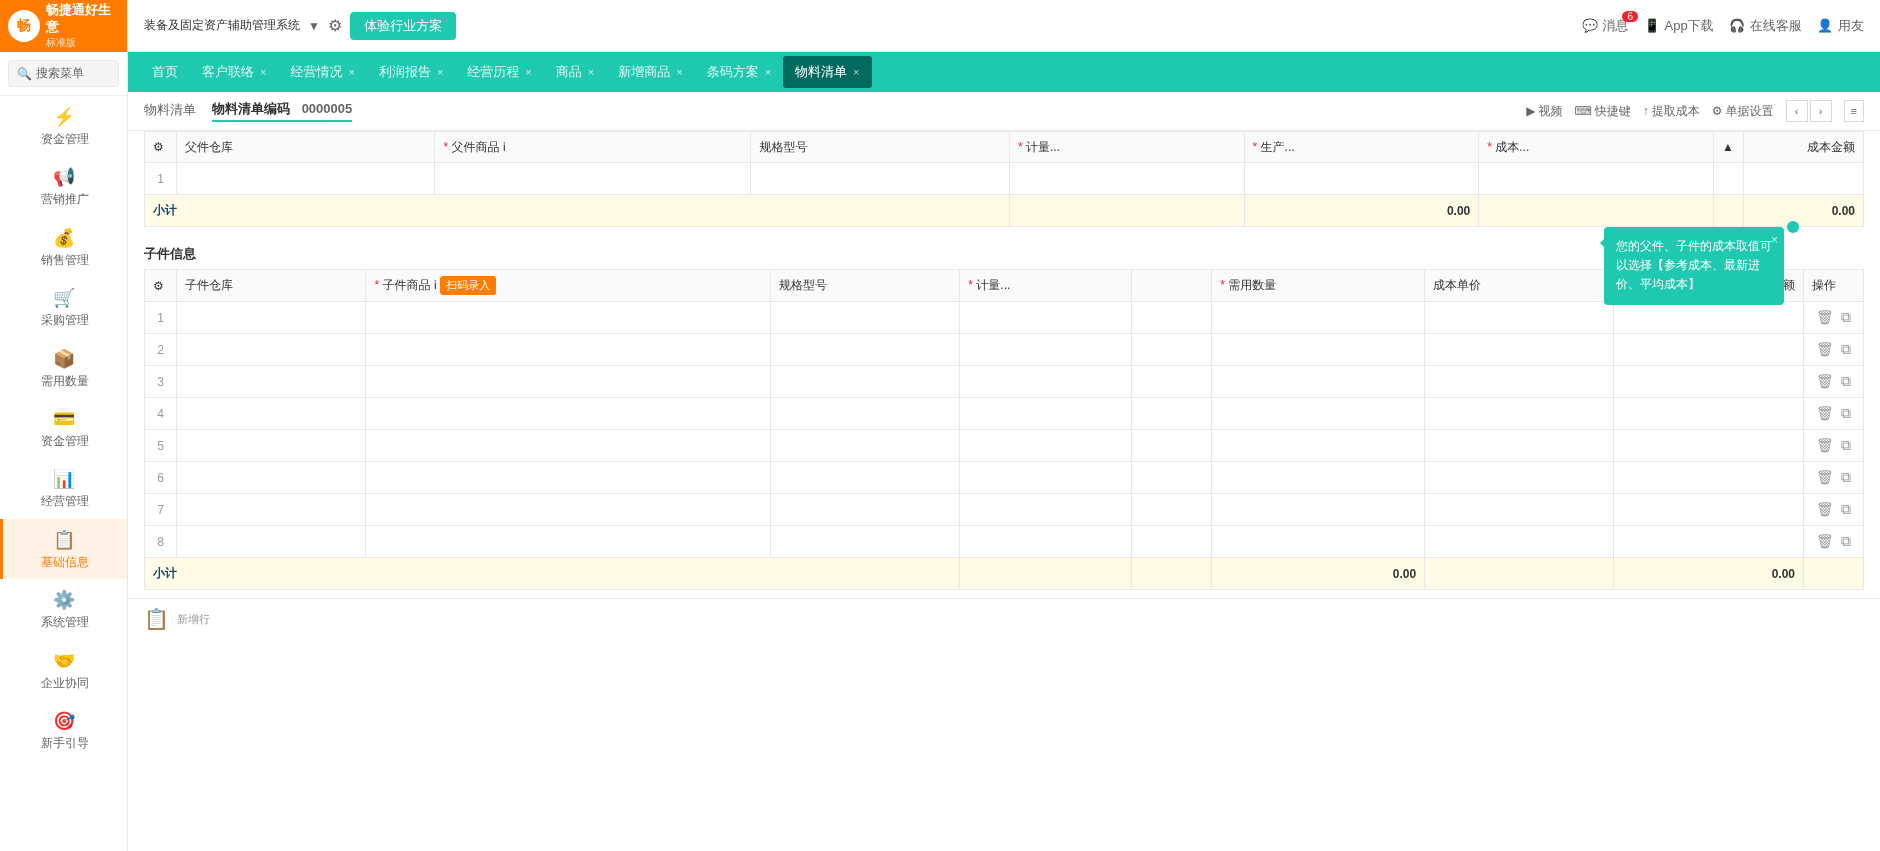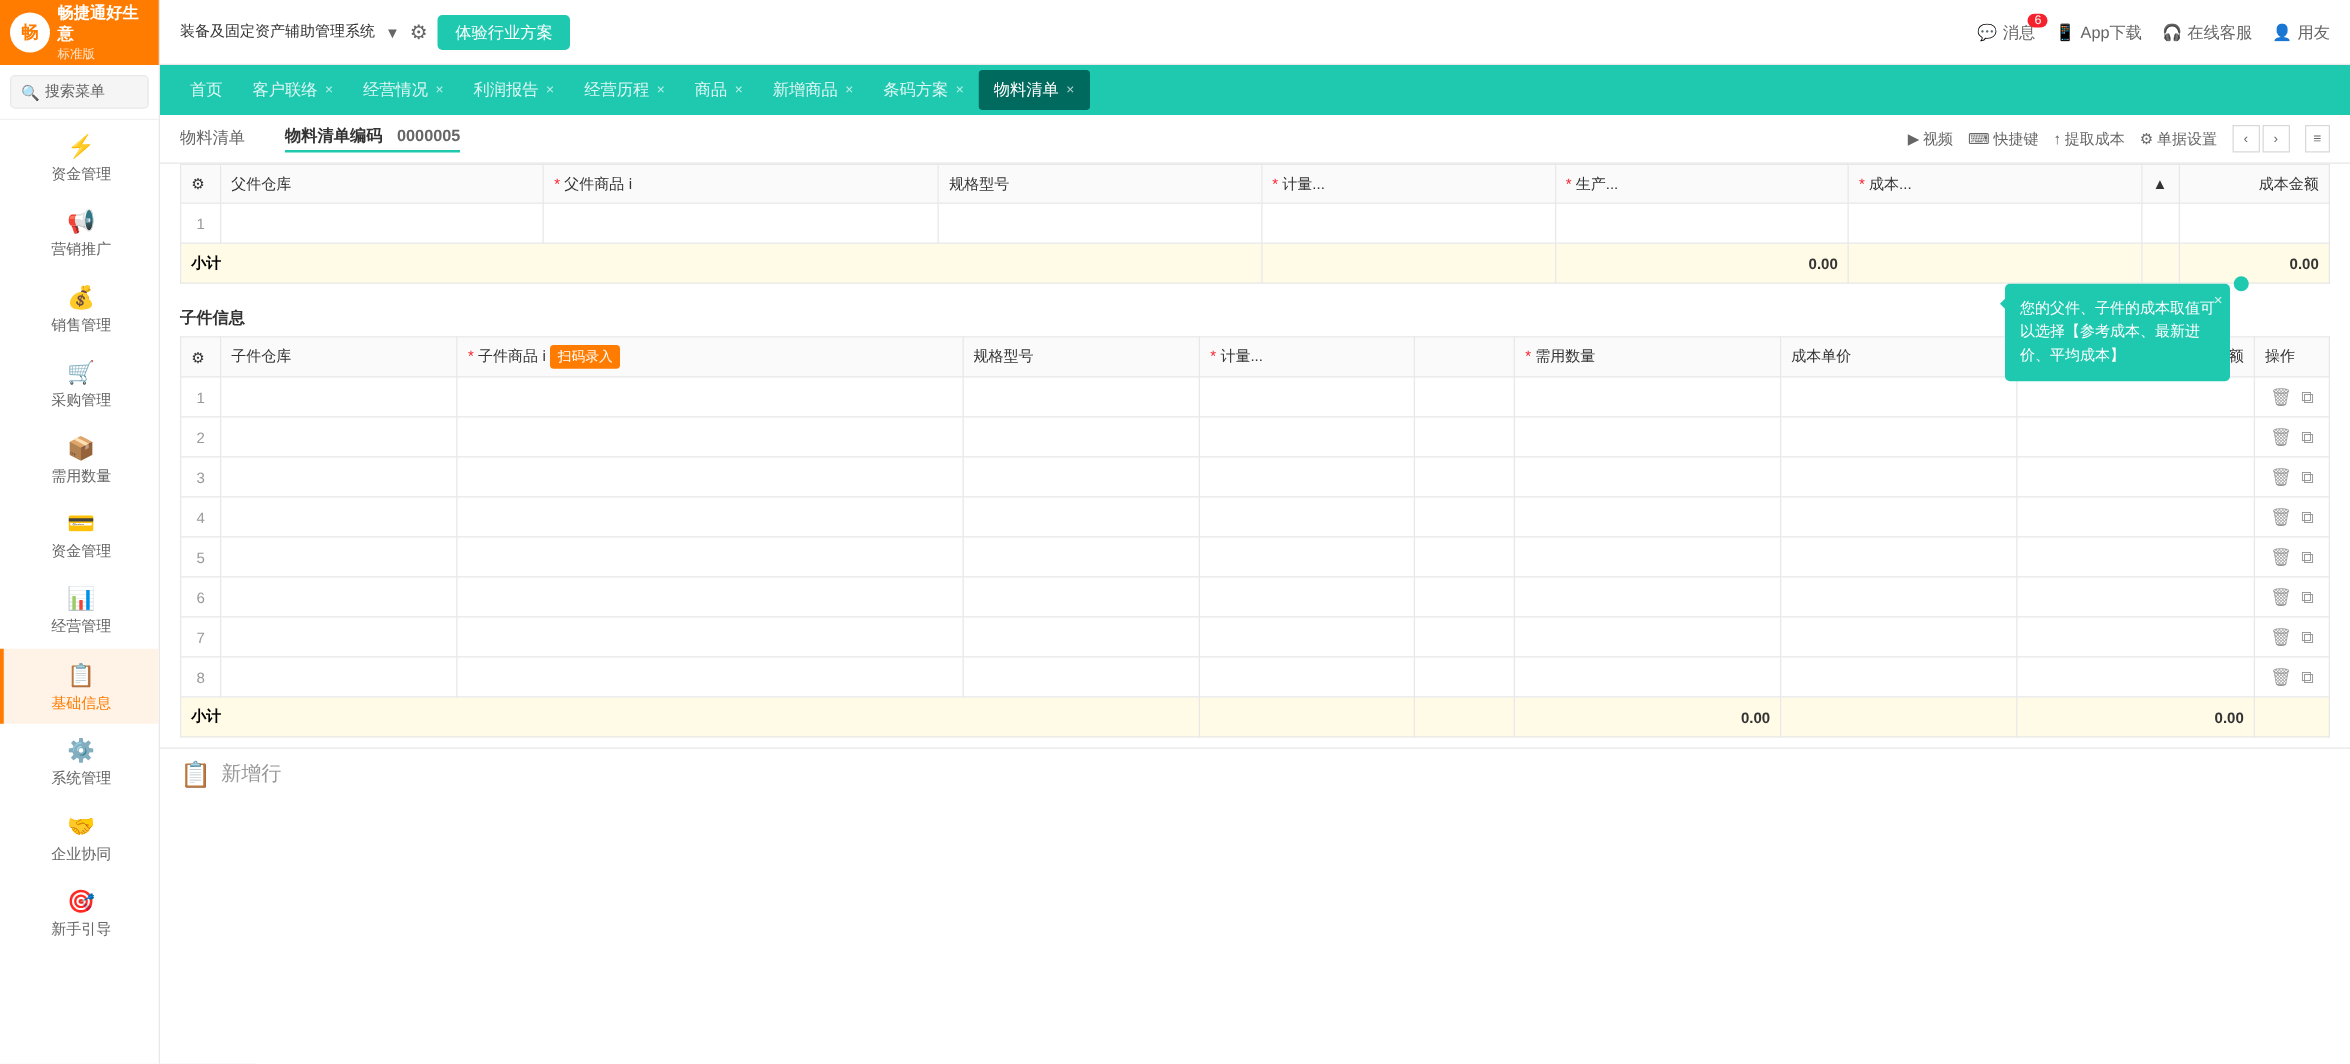--- a/index.html
+++ b/index.html
@@ -40,53 +40,53 @@
     .nav-tab.active { background: #016a5e; color: #fff; }
     .nav-tab-close { color: rgba(255,255,255,0.7); font-size: 11px; margin-left: 2px; }
 
     
     .page-content { flex: 1; overflow-y: auto; background: #fff; }
 
     
     .page-header { display: flex; align-items: center; justify-content: space-between; padding: 8px 16px; border-bottom: 1px solid #e8e8e8; background: #fff; }
     .page-header-left { display: flex; align-items: center; gap: 16px; }
     .page-header-tab { font-size: 13px; color: #666; cursor: pointer; padding-bottom: 2px; }
-    .page-header-tab.active { color: #333; font-weight: bold; border-bottom: 2px solid #1ec9b0; margin-left: 16px; }
+    .page-header-tab.active { color: #333; font-weight: bold; border-bottom: 2px solid #1ec9b0; }
     .page-header-right { display: flex; align-items: center; gap: 12px; font-size: 12px; color: #666; }
     .page-header-action { display: flex; align-items: center; gap: 3px; cursor: pointer; color: #666; }
     .nav-arrows { display: flex; gap: 2px; }
     .nav-arrow { border: 1px solid #d9d9d9; background: #fff; width: 22px; height: 22px; display: flex; align-items: center; justify-content: center; cursor: pointer; font-size: 11px; color: #666; }
 
     
     .section { padding: 0 16px 8px; }
     .section-title { font-size: 13px; font-weight: bold; color: #333; padding: 10px 0 6px; }
 
     
     .data-table { width: 100%; border-collapse: collapse; font-size: 12px; }
     .data-table th { background: #fafafa; border: 1px solid #e8e8e8; padding: 6px 8px; text-align: left; color: #333; font-weight: normal; white-space: nowrap; }
     .data-table td { border: 1px solid #e8e8e8; padding: 4px 8px; color: #333; height: 32px; }
     .data-table tr.subtotal td { background: #fffbe6; font-weight: bold; }
     .data-table .row-number { color: #999; text-align: center; width: 32px; }
-    .data-table .subtotal-label { color: #000000; }
+    .data-table .subtotal-label { color: #0c4a6e; }
     .data-table .amount-value { text-align: right; }
     .col-actions { width: 60px; text-align: center; }
     .action-icon { cursor: pointer; color: #999; font-size: 14px; margin: 0 2px; }
     .scan-btn { background: #ff7c00; color: #fff; border: none; border-radius: 3px; padding: 2px 6px; font-size: 11px; cursor: pointer; }
 
     
     .tooltip-container { position: relative; }
     .tooltip-box { position: absolute; right: 80px; top: 0; background: #1ec9b0; color: #fff; border-radius: 4px; padding: 10px 12px; font-size: 12px; width: 180px; line-height: 1.6; z-index: 100; }
     .tooltip-box::before { content: ''; position: absolute; left: -8px; top: 12px; border: 4px solid transparent; border-right-color: #1ec9b0; }
     .tooltip-close { position: absolute; top: 4px; right: 6px; cursor: pointer; color: rgba(255,255,255,0.8); font-size: 12px; }
     .tooltip-indicator { position: absolute; right: 65px; top: -6px; width: 12px; height: 12px; background: #1ec9b0; border-radius: 50%; }
 
     
     .bottom-bar { padding: 8px 16px; border-top: 1px solid #e8e8e8; display: flex; align-items: center; gap: 8px; background: #fff; }
     .bottom-icon { color: #1ec9b0; font-size: 20px; cursor: pointer; }
-    .bottom-text { color: #999; font-size: 16px; cursor: pointer; }
+    .bottom-text { color: #999; font-size: 11px; cursor: pointer; }
 
     
     ::-webkit-scrollbar { width: 6px; height: 6px; }
     ::-webkit-scrollbar-track { background: #f1f1f1; }
     ::-webkit-scrollbar-thumb { background: #ccc; border-radius: 3px; }
   </style>
 </head>
 <body>
 
 <div class="sidebar">

